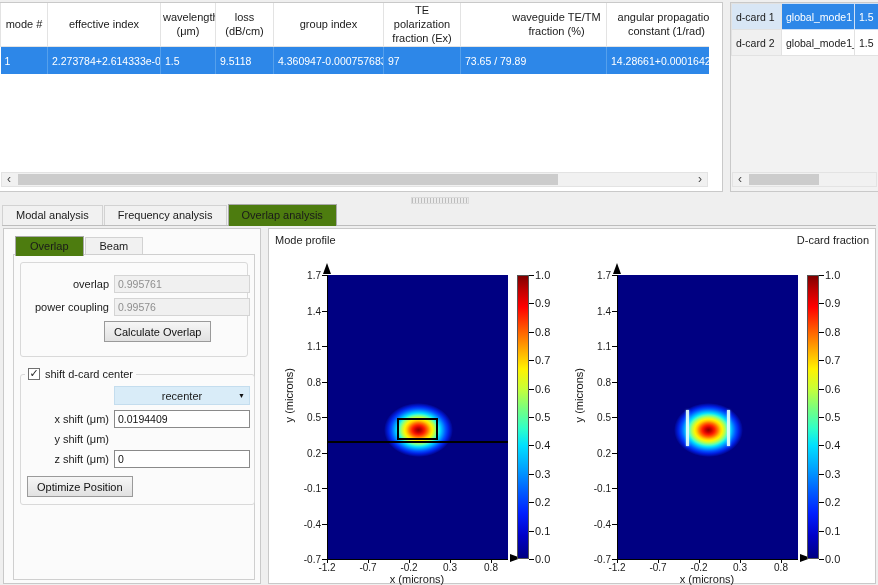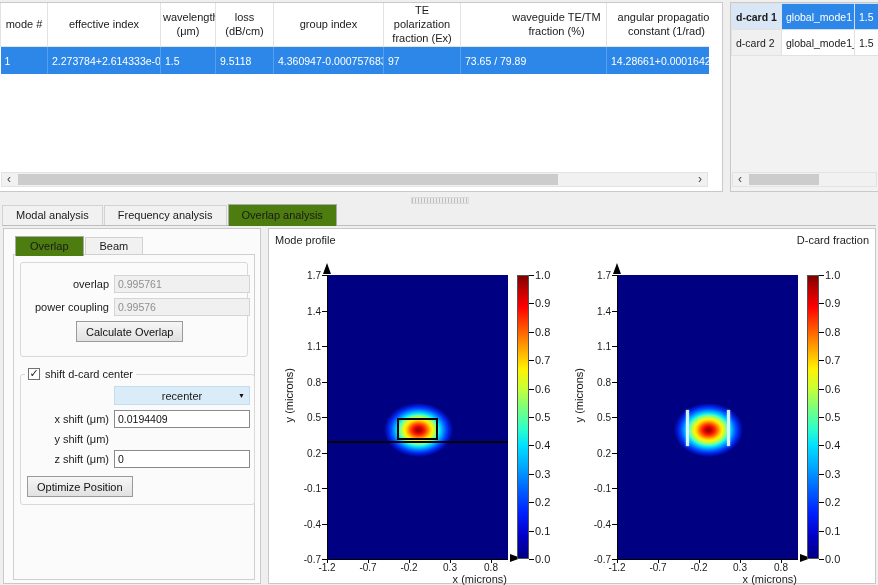--- a/index.html
+++ b/index.html
@@ -18,21 +18,21 @@
   .mode tr.selected td{background:#2d87e8;color:#fff;border-right:1px solid #55a0ec}
   .sort-caret{position:absolute;top:-4px;left:50%;transform:translateX(-50%);font-size:10px;color:#666}
 
   
   .dcard-panel{position:absolute;left:730px;top:2px;width:148px;height:190px;background:#f2f2f2;
                border:1px solid #c9c9c9;border-right:none;box-sizing:border-box}
   table.dcard{border-collapse:collapse;table-layout:fixed;width:147px}
   .dcard td{height:23px;padding:1px 4px;border:1px solid #e2e2e2;font-size:10.5px;
             overflow:hidden;white-space:nowrap;background:#fff}
   .dcard td.lab{background:#f0f0f0}
-  .dcard tr.sel td.lab{background:#d8e6f5;font-weight:bold}
+  .dcard tr.sel td.lab{background:#d8e6f5;font-weight:normal}
   .dcard tr.sel td.nam,.dcard tr.sel td.val{background:#2d87e8;color:#fff;border-color:#cfe0f5}
 
   
   .hscroll{position:absolute;height:15px;background:#f1f1f1;border:1px solid #e3e3e3;box-sizing:border-box}
   .mode-panel .hscroll{left:1px;top:169px;width:707px}
   .dcard-panel .hscroll{left:1px;top:169px;width:145px}
   .sarrow{position:absolute;top:0;width:14px;height:13px;color:#444;font-size:12px;line-height:13px;
           text-align:center;user-select:none;cursor:default}
   .sarrow.left{left:0}.sarrow.right{right:0}
   .sthumb{position:absolute;top:1px;height:11px;background:#cccccc}
@@ -57,21 +57,21 @@
   .inner-tabbar .tab.active{height:19px;line-height:19px}
   .inner-frame{position:absolute;left:9px;top:25px;right:5px;bottom:3px;border:1px solid #cfcfcf;background:#fbfbfb}
   .groupbox{border:1px solid #d9d9d9;border-radius:3px;margin:7px 6px 0 6px;padding:7px 4px 9px 4px}
   fieldset.groupbox{margin-top:11px;padding:1px 4px 7px 4px}
   fieldset.groupbox legend{display:flex;align-items:center;gap:5px;padding:0 3px;font-size:11px}
   .frow{display:flex;align-items:center;margin:5px 0}
   .frow label{width:84px;text-align:right;margin-right:5px;flex:none;font-size:11px}
   .frow input{width:128px;height:14px;border:1px solid #8a8a8a;padding:1px 3px;background:#fff;color:#111;
               font:10.5px "Liberation Sans",sans-serif}
   .frow input.ro{background:#f0f0f0;border-color:#d4d4d4;color:#8f8f8f}
-  .btnrow{margin-left:51px}
+  .btnrow{margin-left:79px}
   .btn{height:21px;padding:0 9px;font:11px "Liberation Sans",sans-serif;color:#111;
        background:linear-gradient(#f6f6f6,#e1e1e1);border:1px solid #9a9a9a;cursor:default}
   .leftbtn{margin:8px 0 0 2px}
   .combo{margin-left:89px;width:134px;height:17px;background:#d9ecf8;border:1px solid #c4ddee;display:flex;
          align-items:center;justify-content:center;position:relative;font-size:11px;cursor:default}
   .combo .dd{position:absolute;right:4px;font-size:7px;color:#111}
   .checkbox{width:12px;height:12px;border:1px solid #707070;background:#fff;display:inline-flex;
             align-items:center;justify-content:center;flex:none;box-sizing:border-box}
   .checkbox .check{font-size:11px;line-height:9px;color:#222;margin-top:-1px}
 
@@ -100,21 +100,21 @@
           border-bottom:4px solid transparent;border-left:11px solid #000}
   .colorbar{position:absolute;left:234px;top:12px;width:12px;height:284px;border:1px solid #555;box-sizing:border-box;
     background:linear-gradient(#800000 0%,#c00000 5%,#ff0000 11%,#ff5a00 19%,#ffa800 26%,#fff200 33%,
       #c8ff37 40%,#78ff7e 47%,#2fffc8 54%,#00e1ff 60%,#00a4ff 68%,#0060ff 76%,#0020ff 84%,#0000c8 92%,#000082 100%)}
   .ytick-label{position:absolute;left:8px;width:30px;text-align:right;font-size:10px;transform:translateY(-50%)}
   .ytick-mark{position:absolute;left:39px;width:5px;height:1px;background:#000}
   .xtick-label{position:absolute;top:299px;font-size:10px;transform:translateX(-50%)}
   .xtick-mark{position:absolute;top:296px;width:1px;height:4px;background:#000}
   .cb-label{position:absolute;left:252px;font-size:11px;transform:translateY(-50%)}
   .cb-mark{position:absolute;left:246px;width:5px;height:1px;background:#000}
-  .xlabel{position:absolute;top:310px;left:44px;width:180px;text-align:right;font-size:11px}
+  .xlabel{position:absolute;top:310px;left:44px;width:180px;text-align:center;font-size:11px}
 </style>
 </head>
 <body>
 
 <div class="app">
 
   <div class="mode-panel">
     <div class="mode-viewport">
       <table class="mode">
         <thead>

